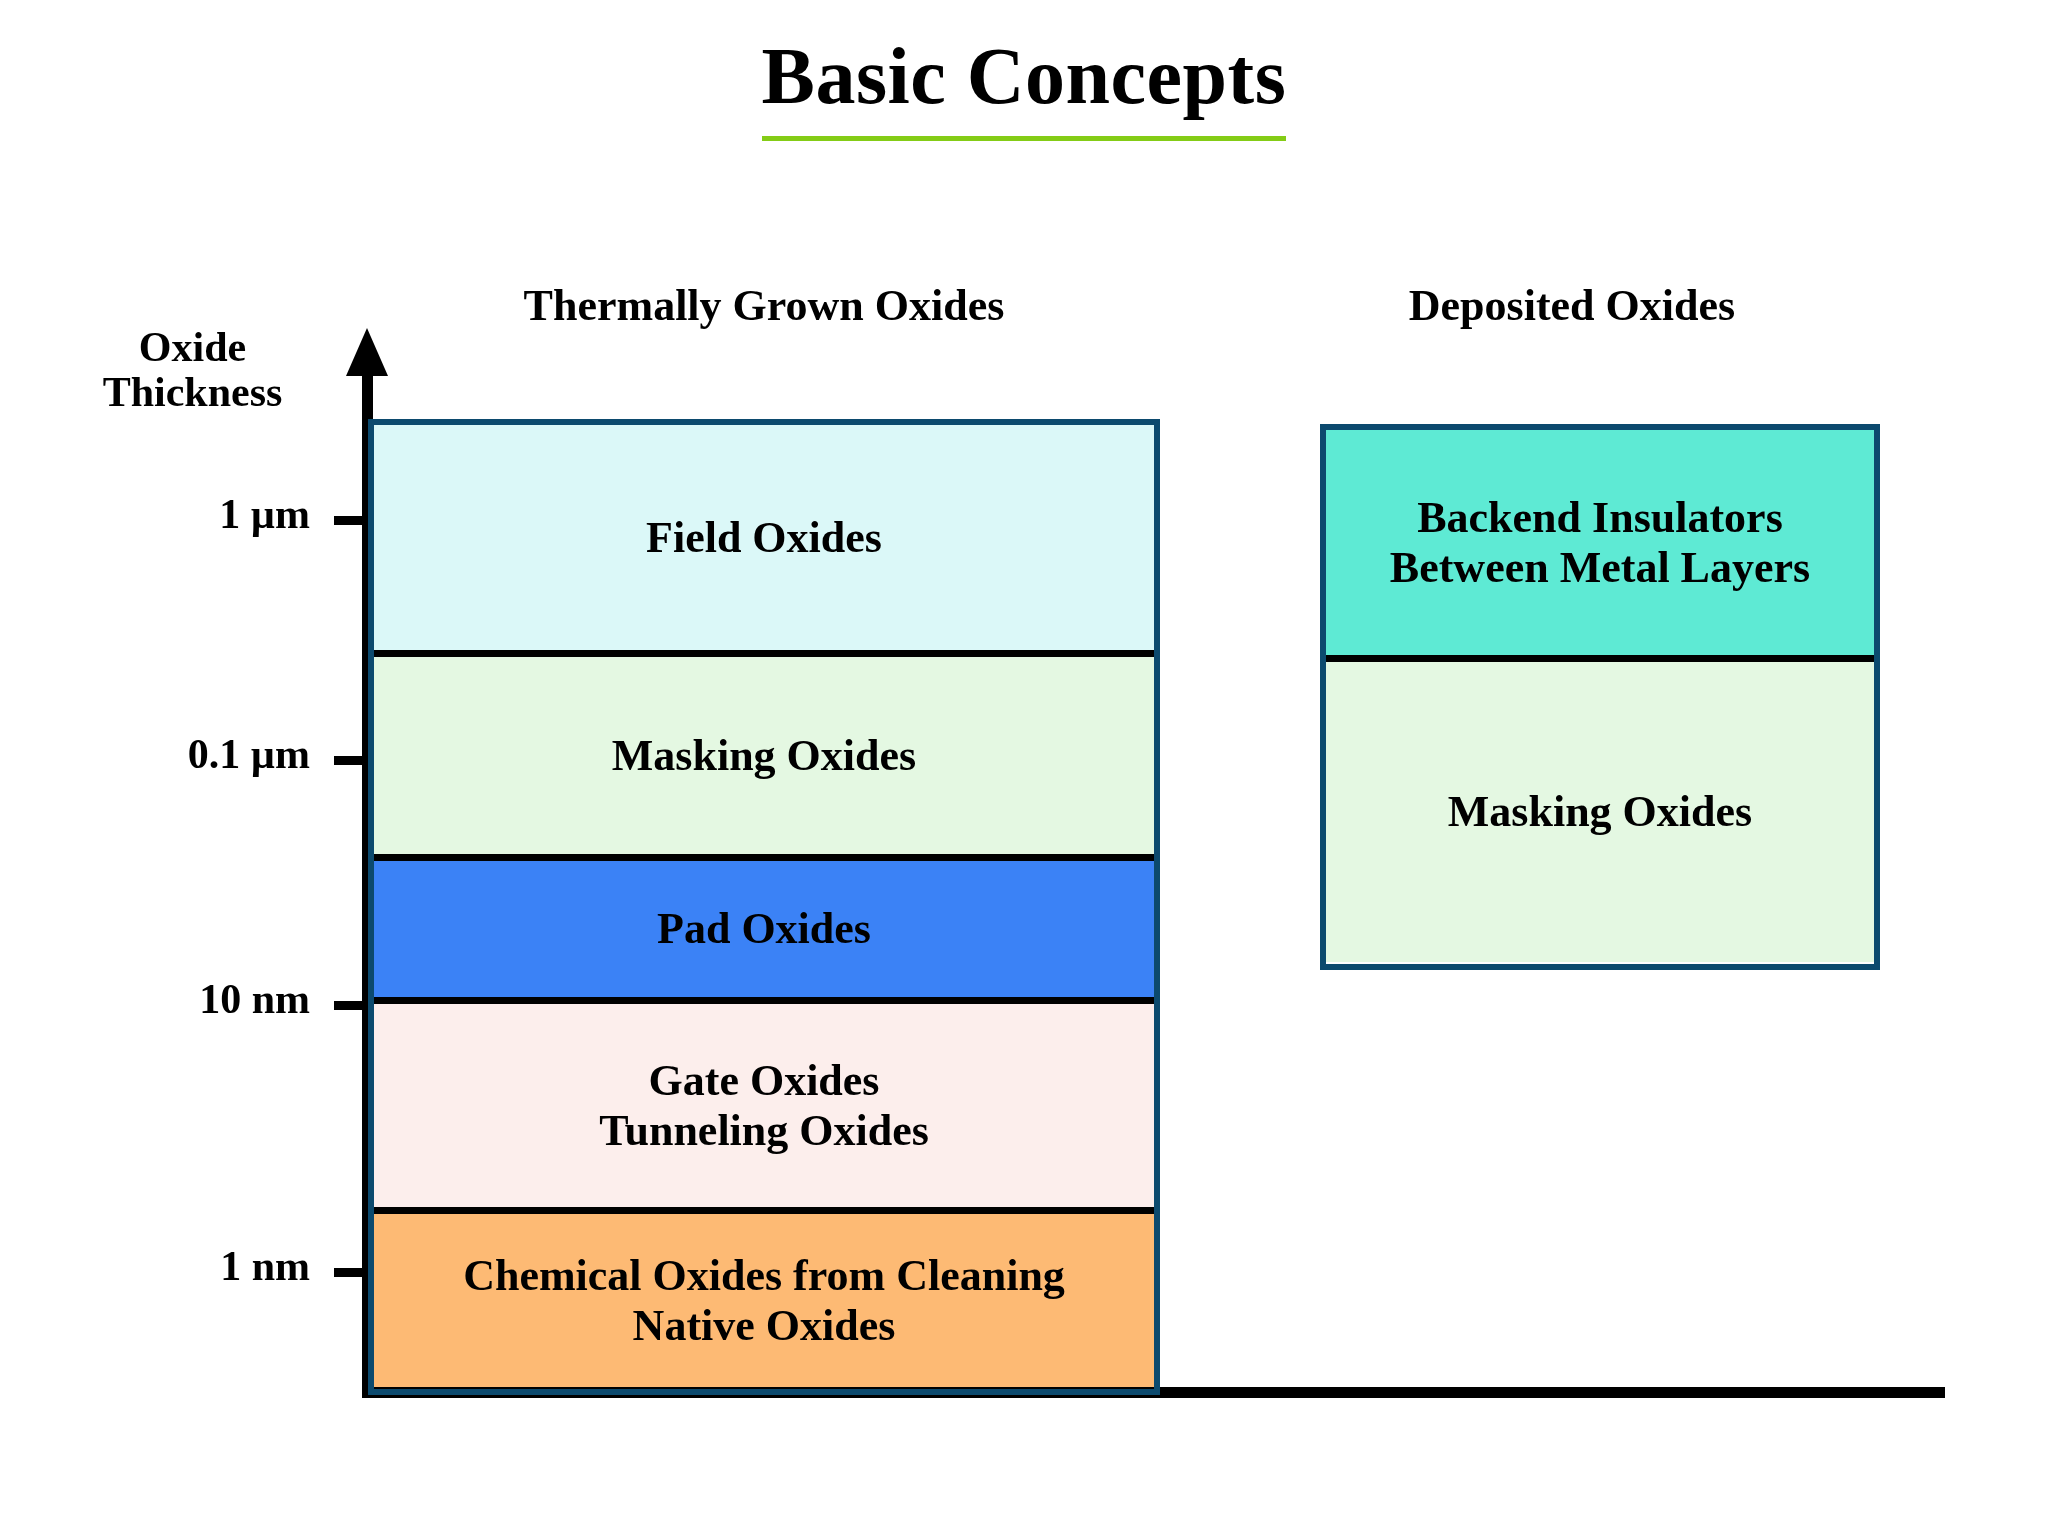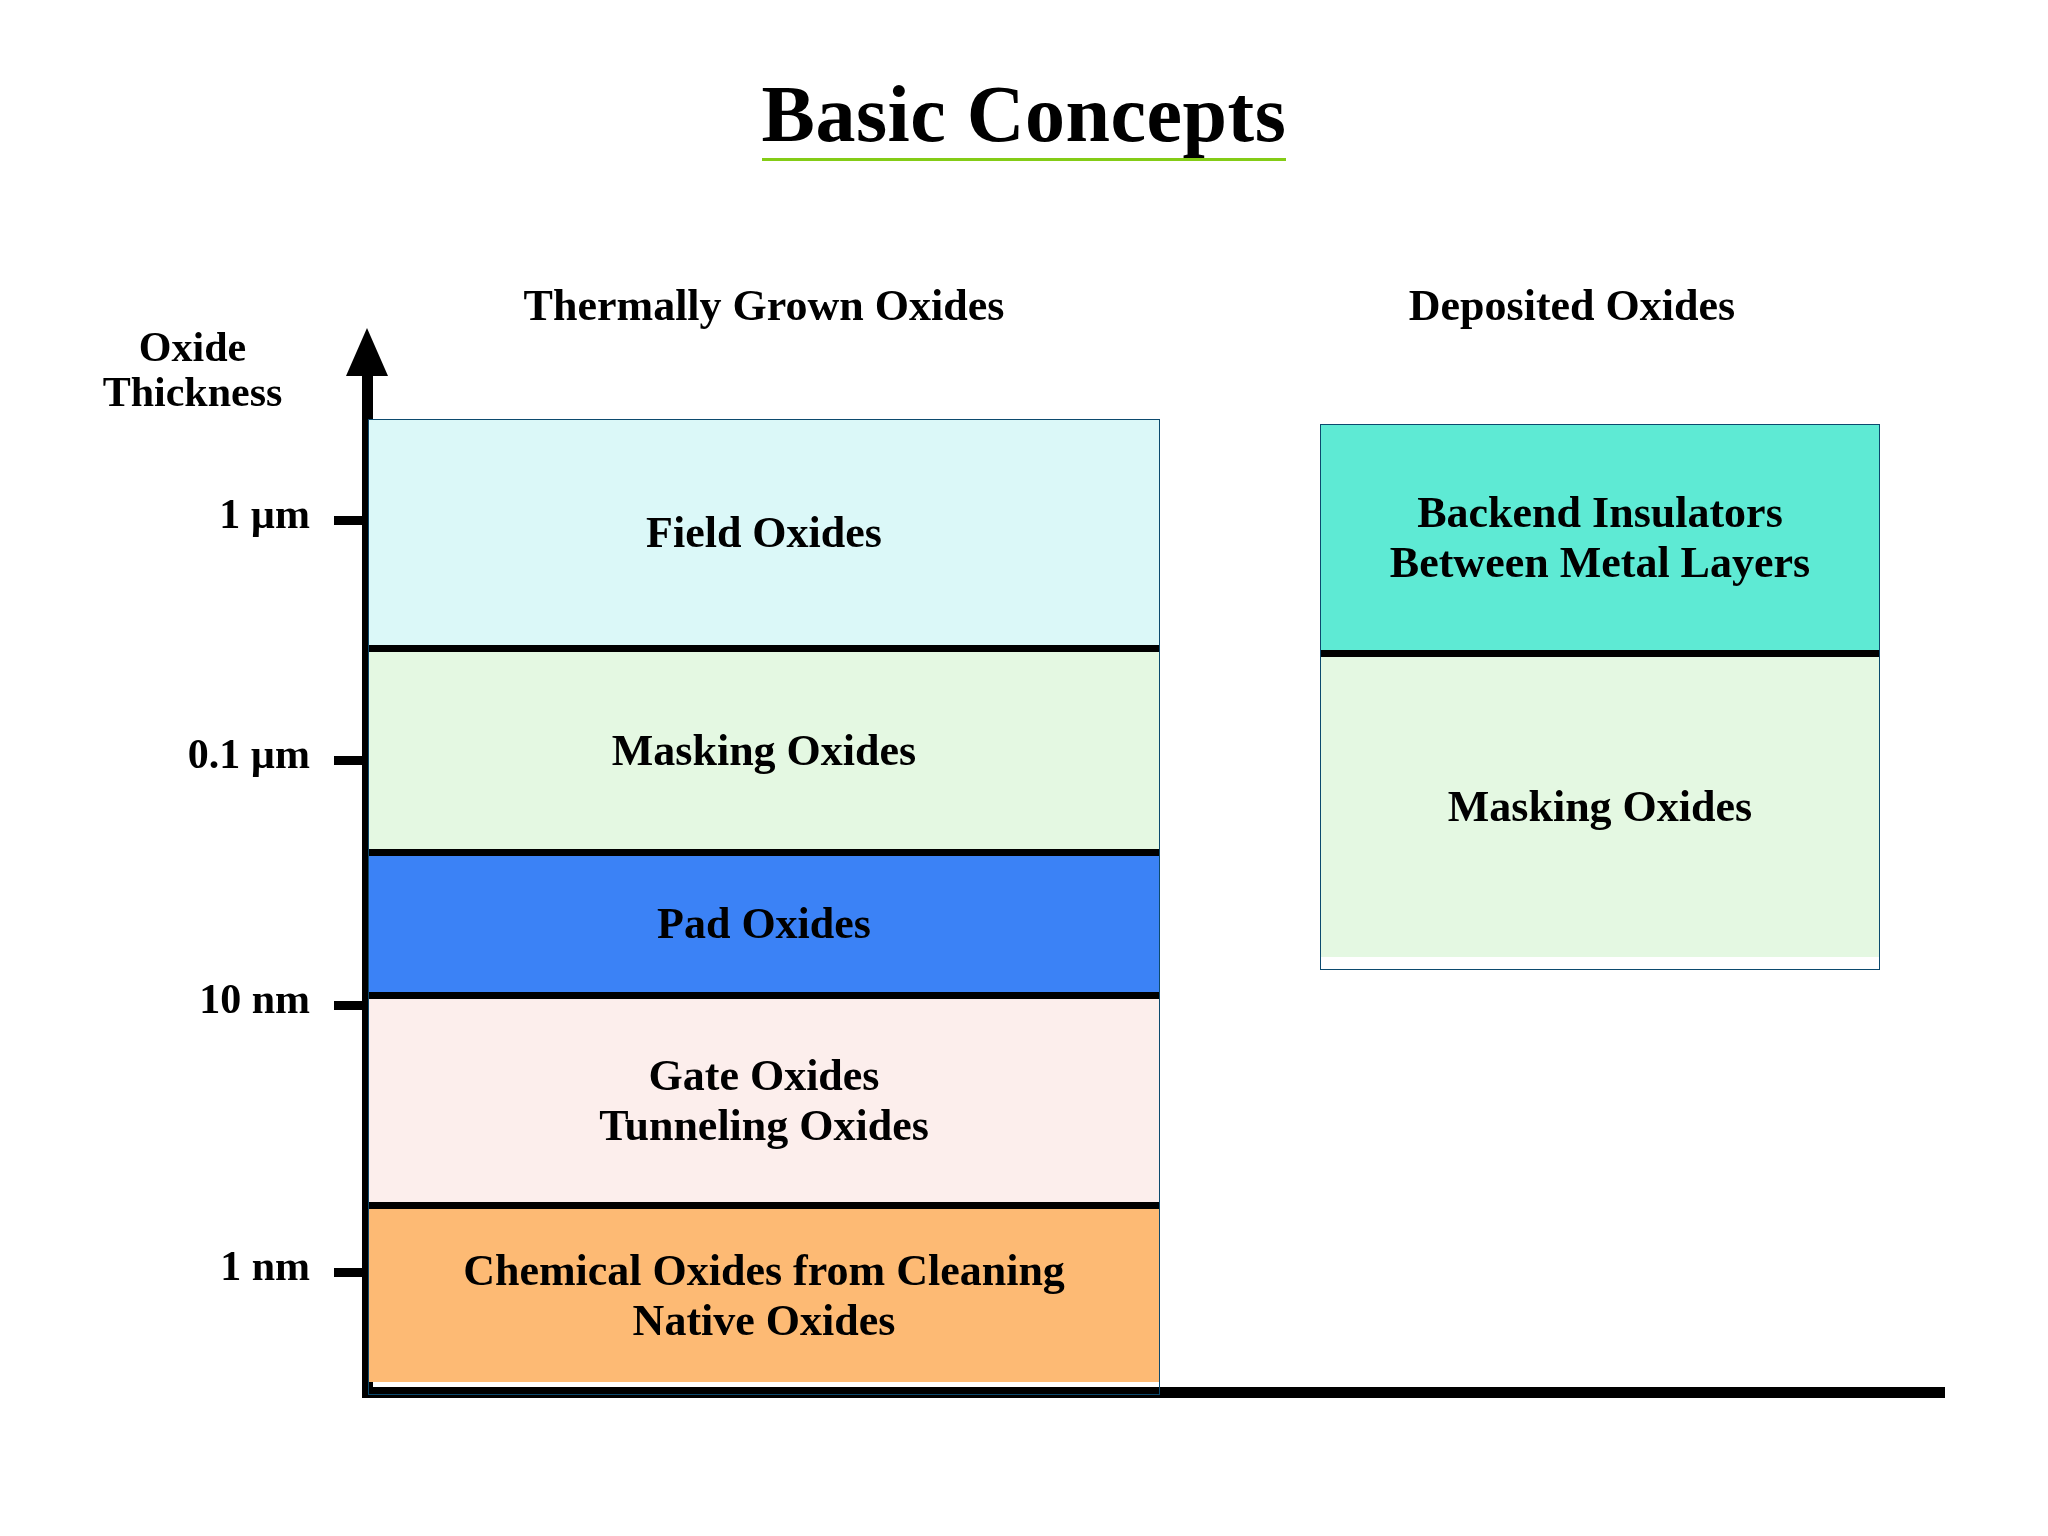--- a/index.html
+++ b/index.html
@@ -23,23 +23,22 @@
     left: 0;
     width: 2048px;
     text-align: center;
     font-size: 80px;
     font-weight: bold;
     letter-spacing: 0.5px;
     line-height: 1.05;
   }
   #slide-title span.t-underline {
     display: inline-block;
-    border-bottom: 3px solid #84cc16;
-    padding-bottom: 2px;
-    margin-top: 38px;
+    border-bottom: 5px solid #84cc16;
+    padding-bottom: 18px;
   }
 
   
   .col-heading {
     position: absolute;
     font-size: 44px;
     font-weight: bold;
     text-align: center;
     white-space: nowrap;
   }
@@ -118,21 +117,21 @@
     top: -30px;
     right: 58px;
     width: 300px;
     font-family: Liberation Serif, serif;
   }
 
   
   .stack {
     position: absolute;
     box-sizing: border-box;
-    border: 1px solid #0c4a6e;
+    border: 6px solid #0c4a6e;
   }
   #stack-thermal {
     left: 368px;
     top: 419px;
     width: 792px;
     height: 976px;
   }
   #stack-deposited {
     left: 1320px;
     top: 424px;

